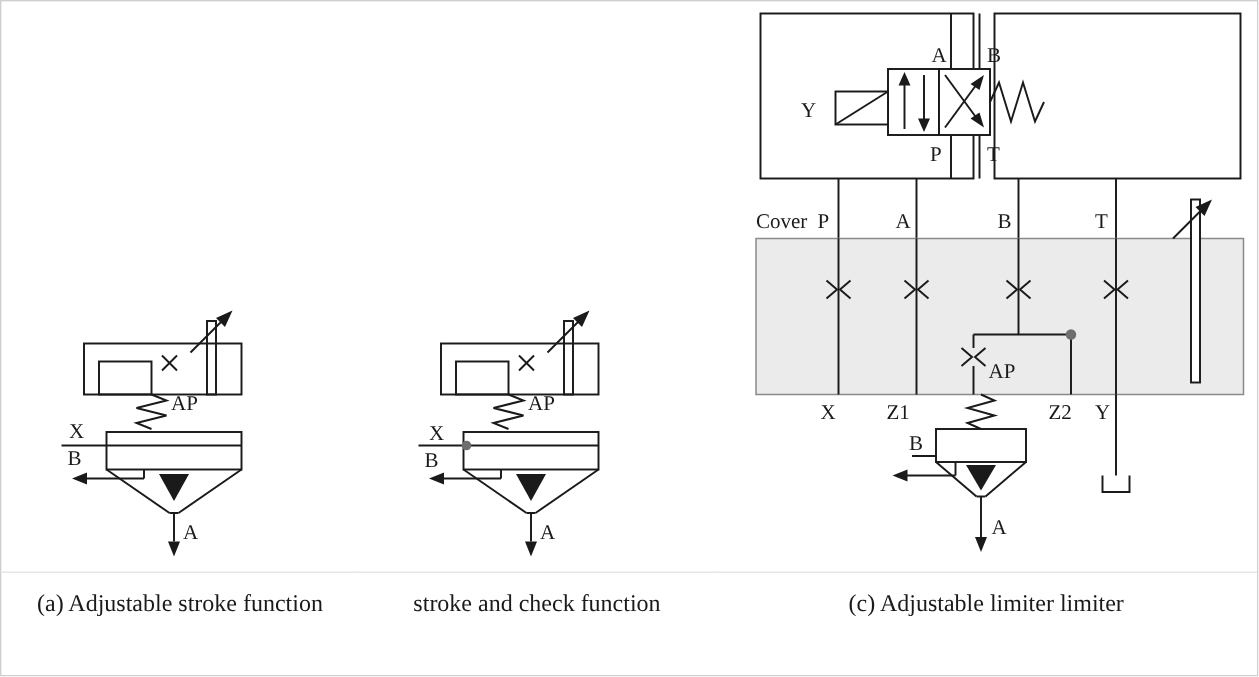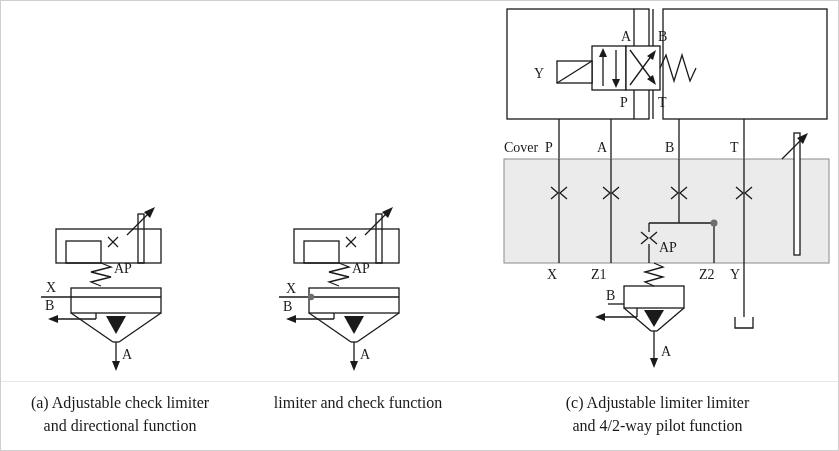--- a/index.html
+++ b/index.html
@@ -72,40 +72,39 @@
         </defs>
 
         <use href="#sym-stroke-limiter"></use>
         <text x="113" y="272">AP</text>
         <text x="45" y="291">X</text>
         <text x="44" y="309">B</text>
         <text x="121" y="358">A</text>
       </svg>
     </div>
     <div class="caption">
-      <div>(a) Adjustable check limiter</div>
-      <div>and directional function</div>
+      <div>(a) Adjustable stroke function</div>
     </div>
   </div>
 
   <div class="divider"></div>
 
   <div class="panel panel-b">
     <div class="diagram-wrap">
       <svg width="238" height="380" viewBox="0 0 238 380">
         <use href="#sym-stroke-limiter"></use>
         <circle cx="72" cy="296" r="3.2" fill="#6e6e6e" stroke="none"></circle>
         <text x="113" y="272">AP</text>
         <text x="47" y="292">X</text>
         <text x="44" y="310">B</text>
         <text x="121" y="358">A</text>
       </svg>
     </div>
     <div class="caption">
-      <div>limiter and check function</div>
+      <div>stroke and check function</div>
     </div>
   </div>
 
   <div class="divider"></div>
 
   <div class="panel panel-c">
     <div class="diagram-wrap">
       <svg width="361" height="380" viewBox="0 0 361 380">
         <g stroke="#1a1a1a" fill="none" stroke-width="1.3">
 
@@ -228,17 +227,16 @@
         <text x="222" y="278">Z2</text>
         <text x="253" y="278">Y</text>
 
         <text x="182" y="251">AP</text>
         <text x="129" y="299">B</text>
         <text x="184" y="355">A</text>
       </svg>
     </div>
     <div class="caption">
       <div>(c) Adjustable limiter limiter</div>
-      <div>and 4/2-way pilot function</div>
     </div>
   </div>
 
 </div>
 
 </body></html>

